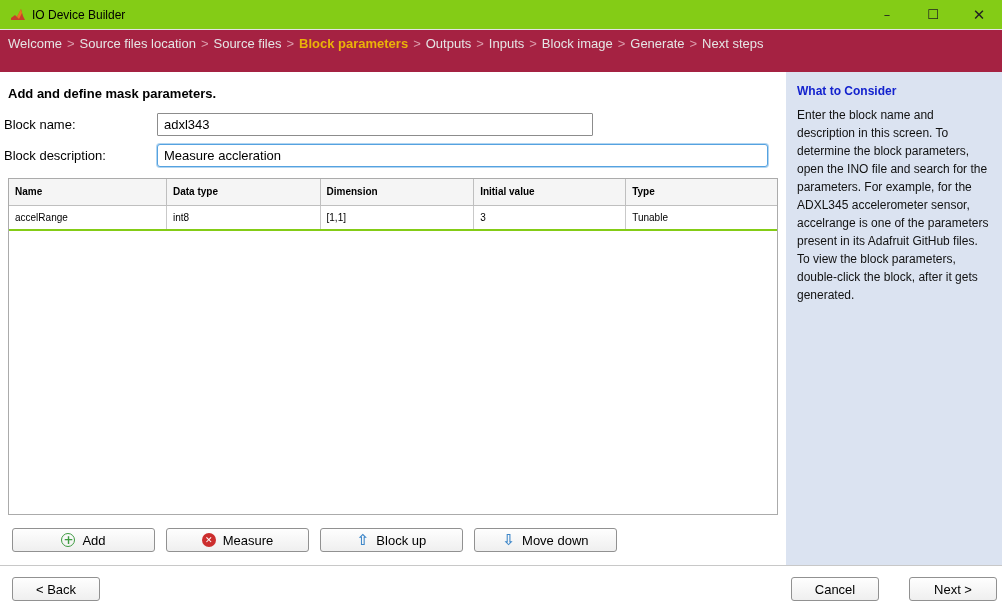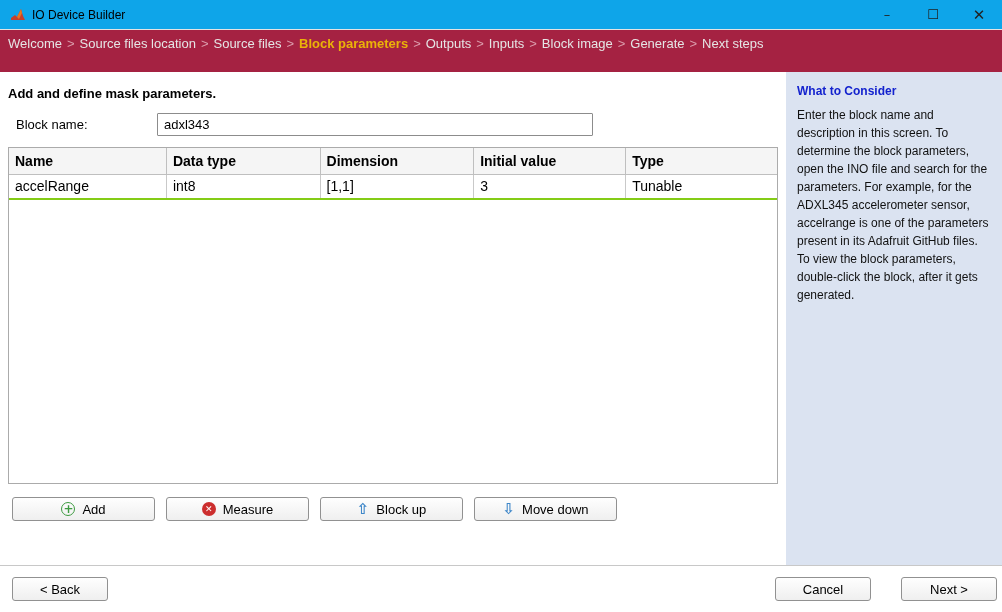--- a/index.html
+++ b/index.html
@@ -7,21 +7,21 @@
   body {
     font-family: "Liberation Sans", sans-serif;
     font-size: 13px;
     color: #000;
     background: #fff;
   }
 
   
   .titlebar {
     height: 30px;
-    background: #0ea5e9;
+    background: #84cc16;
     display: flex;
     align-items: center;
     border-bottom: 1px solid #e3e3e3;
   }
   .titlebar .app-icon { width: 16px; height: 16px; margin: 0 6px 0 10px; display: inline-flex; }
   .titlebar .title { font-size: 12px; color: #000; flex: 1; }
   .win-controls { display: flex; height: 100%; }
   .win-btn {
     width: 46px; height: 100%;
     display: flex; align-items: center; justify-content: center;
@@ -43,21 +43,21 @@
   .crumb.active { color: #eab308; font-weight: bold; }
   .crumb-sep { color: #DC9DAC; padding: 0 5px; }
 
   
   .main-row { display: flex; height: 493px; }
   .content { flex: 1; background: #fff; min-width: 0; }
 
   .page-heading { font-weight: bold; font-size: 13px; margin: 14px 8px 0 8px; }
 
   .field-row { display: flex; align-items: center; margin-top: 12px; }
-  .field-label { width: 157px; padding-left: 16px; flex: 0 0 157px; }
+  .field-label { width: 157px; padding-left: 4px; flex: 0 0 157px; }
   .text-input {
     height: 23px;
     border: 1px solid #8C8C8C;
     padding: 0 6px;
     font-family: "Liberation Sans", sans-serif;
     font-size: 13px;
     background: #fff;
     border-radius: 1px;
   }
   .input-name { width: 436px; }
@@ -73,21 +73,21 @@
     margin: 11px 8px 0 8px;
     height: 337px;
     border: 1px solid #ABABAB;
     background: #fff;
     overflow: hidden;
   }
   table.params {
     width: 100%;
     border-collapse: collapse;
     table-layout: fixed;
-    font-size: 14px;
+    font-size: 10px;
   }
   table.params th {
     background: #F5F5F5;
     text-align: left;
     font-weight: bold;
     padding: 4px 6px;
     border-right: 1px solid #BFBFBF;
     border-bottom: 1px solid #BFBFBF;
     height: 26px;
   }
@@ -146,21 +146,21 @@
   .sidebar-body { color: #111; }
 
   
   .footer {
     height: 47px;
     border-top: 1px solid #C8C8C8;
     background: #fff;
     display: flex;
     align-items: center;
   }
-  .btn-nav { width: 96px; }
+  .btn-nav { width: 88px; }
   .footer .back { margin-left: 12px; }
   .footer .spacer { flex: 1; }
   .footer .cancel { margin-right: 30px; }
   .footer .next { margin-right: 5px; }
 </style>
 </head>
 <body>
 
 <div class="titlebar">
   <span class="app-icon">
@@ -184,20 +184,24 @@
 <div class="main-row">
   <div class="content">
 
     <div class="page-heading">Add and define mask parameters.</div>
 
     <div class="field-row">
       <span class="field-label">Block name:</span>
       <input class="text-input input-name" type="text" value="adxl343" style="">
     </div>
 
+    <div class="field-row" style="margin-top:8px;">
+      <span class="field-label">Block description:</span>
+      <input class="text-input input-desc" type="text" value="Measure accleration" style="">
+    </div>
 
     <div class="table-wrap">
       <table class="params">
         <colgroup>
           <col style="width:20.5%">
             <col style="width:20%">
             <col style="width:20%">
             <col style="width:19.8%">
             <col style="width:19.7%">
         </colgroup>

